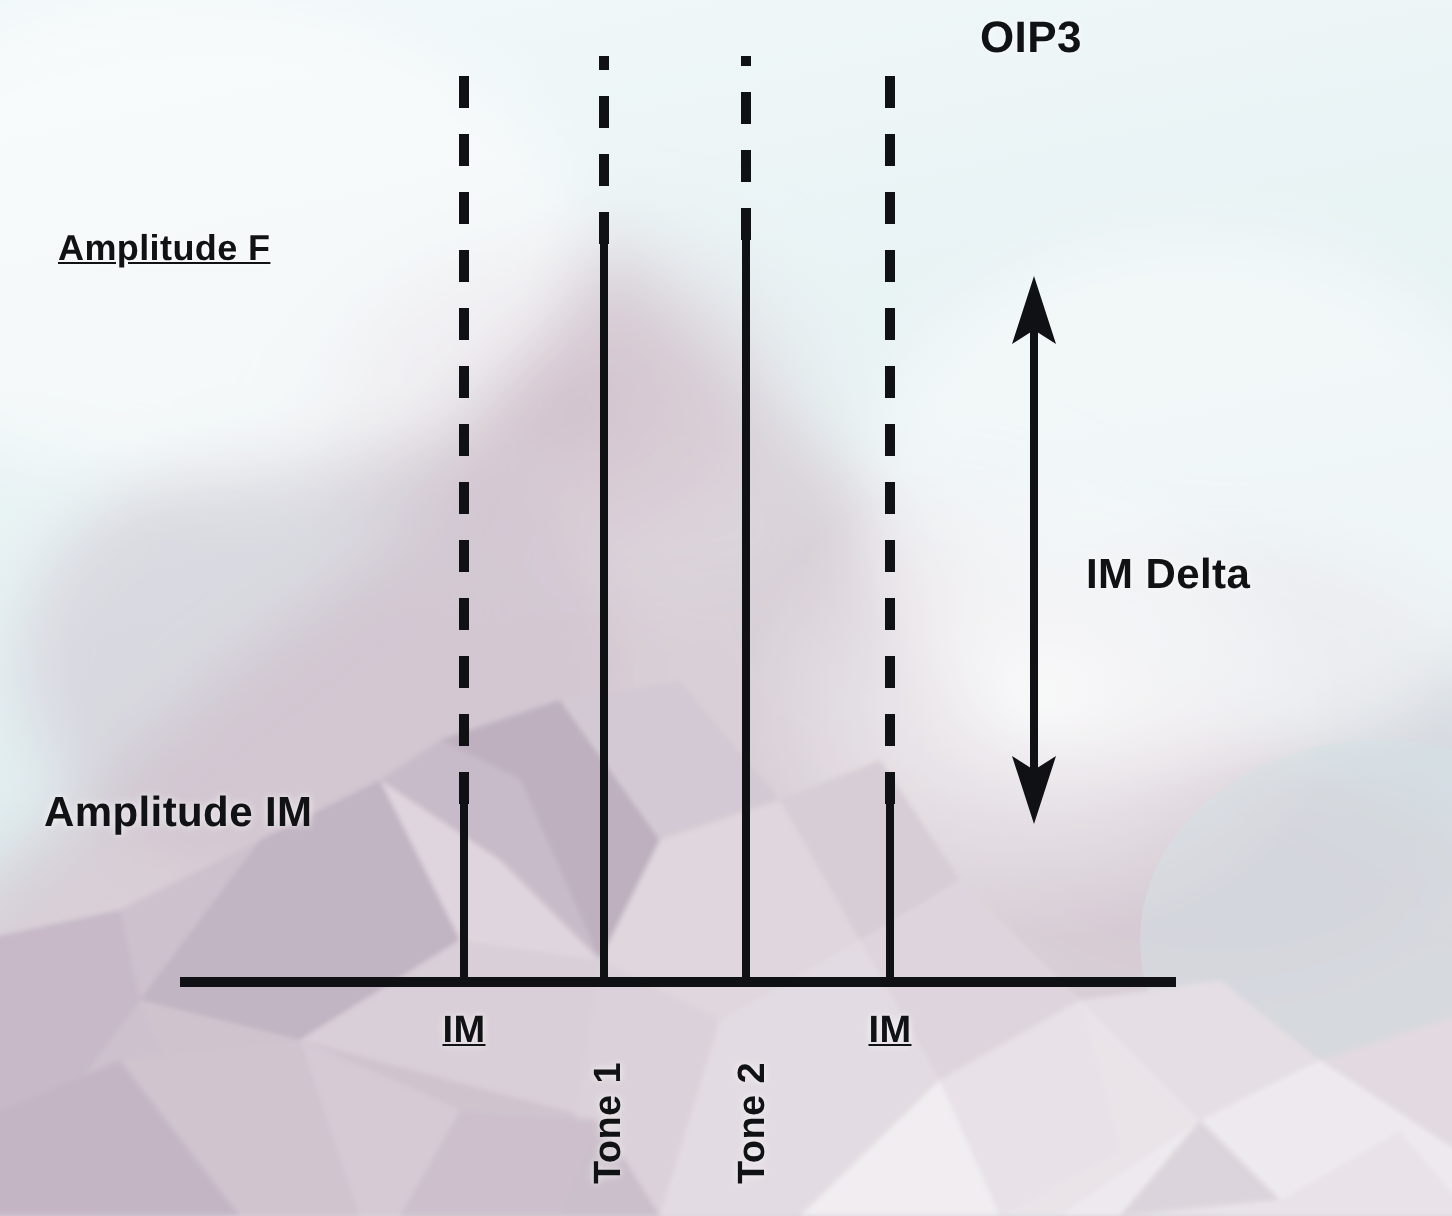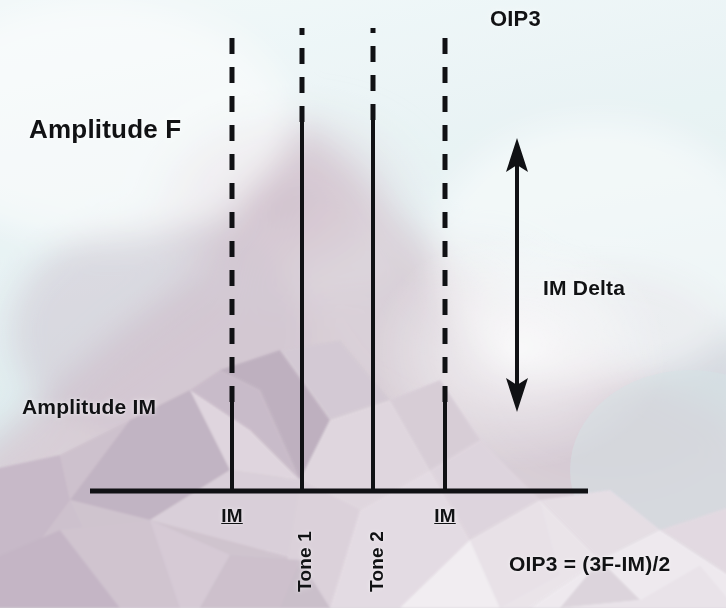--- a/index.html
+++ b/index.html
@@ -34,21 +34,21 @@
 
   
   .lbl {
     position: absolute;
     color: #111214;
     font-weight: bold;
     white-space: nowrap;
     letter-spacing: 0.2px;
     text-shadow: 0 0 3px rgba(255,255,255,0.55), 0 0 6px rgba(255,255,255,0.4);
   }
-  .lbl-amp-f      { left: 29px;  top: 114px; font-size: 26px; }
+  .lbl-amp-f      { left: 29px;  top: 114px; font-size: 18px; text-decoration: underline; }
   .lbl-amp-im     { left: 22px;  top: 395px; font-size: 21px; }
   .lbl-oip3-title { left: 490px; top: 6px;   font-size: 22px; }
   .lbl-im-delta   { left: 543px; top: 276px; font-size: 21px; }
   .lbl-formula    { left: 509px; top: 552px; font-size: 21px; }
 
   .lbl-tick {
     position: absolute;
     font-size: 19px;
     transform: translateX(-50%);
     text-decoration: underline;
@@ -177,21 +177,20 @@
   </svg>
 
   <div class="lbl lbl-oip3-title">OIP3</div>
 
   <div class="lbl lbl-amp-f">Amplitude F</div>
 
   <div class="lbl lbl-amp-im">Amplitude IM</div>
 
   <div class="lbl lbl-im-delta">IM Delta</div>
 
-  <div class="lbl lbl-formula">OIP3 =  (3F-IM)/2</div>
 
   <div class="lbl lbl-tick tick-im-left">IM</div>
 
   <div class="lbl lbl-rot tick-tone1">Tone 1</div>
 
   <div class="lbl lbl-rot tick-tone2">Tone 2</div>
 
   <div class="lbl lbl-tick tick-im-right">IM</div>
 
 </div>

